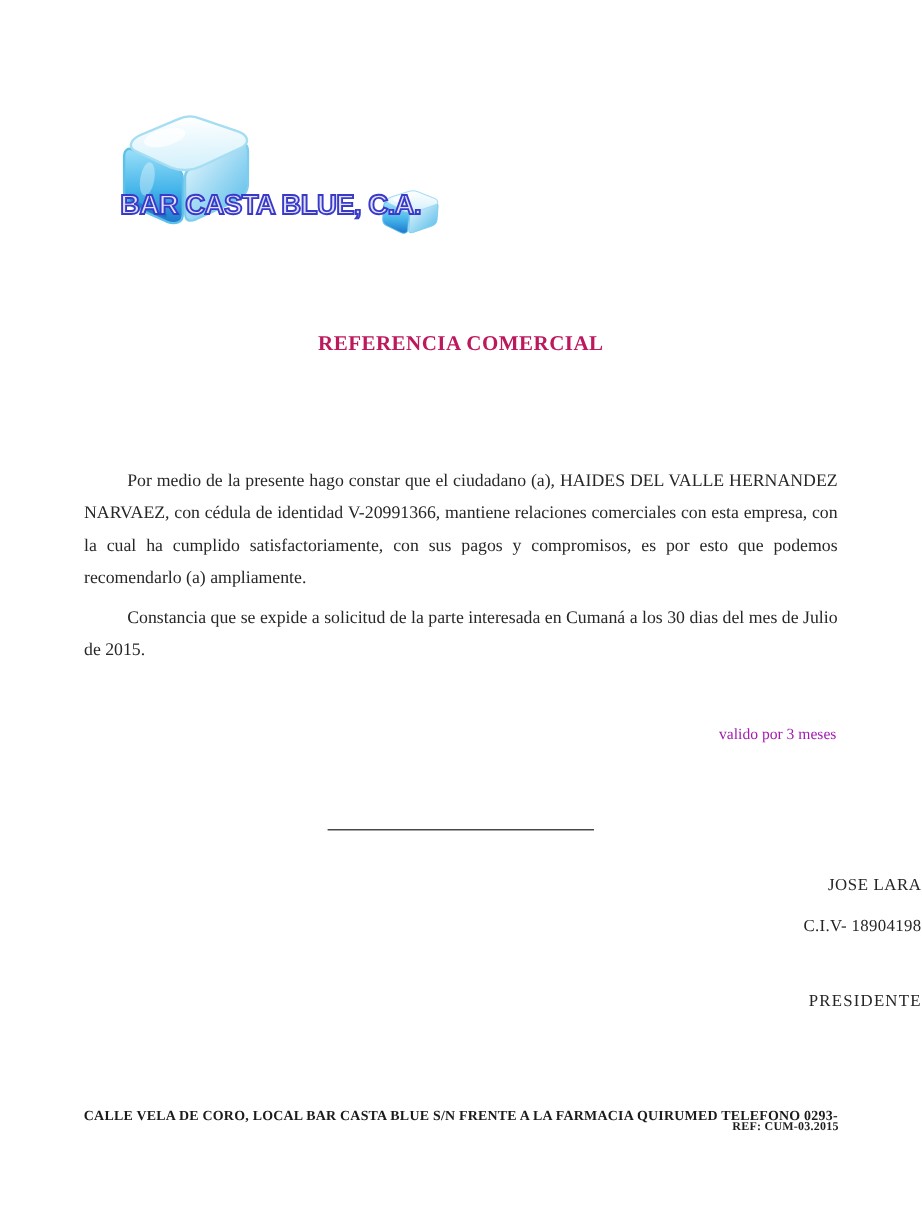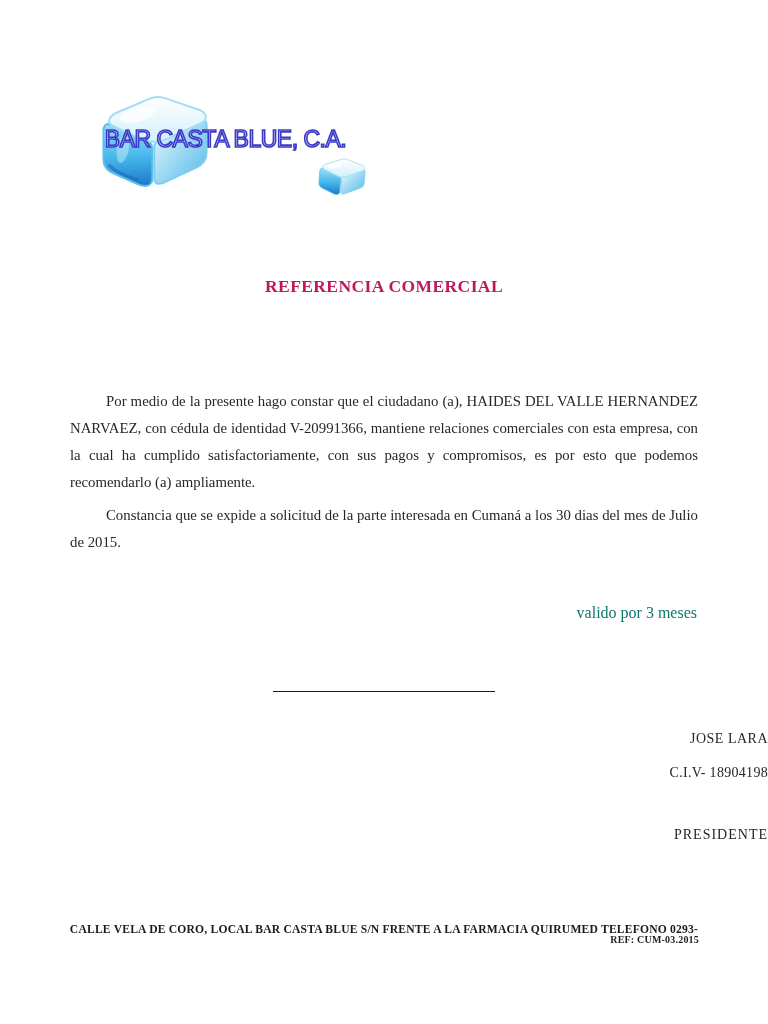--- a/index.html
+++ b/index.html
@@ -11,44 +11,45 @@
     font-family:"Liberation Serif", serif;
     color:#222222;
   }
   
   .logo{position:absolute;left:78px;top:86px;width:295px;height:118px;}
   .cube-large{position:absolute;left:13px;top:4px;width:128px;height:104px;transform:rotate(-2deg);}
   .cube-small{position:absolute;left:236px;top:70px;width:56px;height:42px;transform:rotate(2deg);}
   .logo-line{
     position:absolute;left:0;right:0;text-align:center;
     font-family:"Liberation Sans", sans-serif;
-    font-weight:normal;
+    font-weight:bold;
     color:#e0e0fb;
     -webkit-text-stroke:1.6px #3a3ac9;
     letter-spacing:-0.5px;
     white-space:nowrap;
+    margin-top:31px;
   }
   .logo-line1{top:40px;font-size:23px;}
   .logo-line2{top:67px;font-size:24px;}
   
   .title{
     position:absolute;top:276px;left:0;width:768px;
     text-align:center;font-weight:bold;font-size:17.5px;
     letter-spacing:0.4px;color:#be185d;
   }
   .para{
     position:absolute;left:70px;width:628px;
     font-size:14.8px;line-height:27px;
     text-align:justify;text-indent:36px;color:#272727;
   }
   .para1{top:368px;margin-top:20px;}
   .para2{top:502px;}
   .validity{
     position:absolute;top:604px;right:71px;
-    font-size:16px;color:#0f766e;
+    font-size:13px;color:#a21caf;
   }
   .sig-line{
     position:absolute;top:691px;left:273px;width:222px;height:0;
     border-top:1.5px solid #1c1c1c;
   }
   .sig-text{
     position:absolute;left:0;width:768px;text-align:right;
     font-size:14px;letter-spacing:0.5px;color:#262626;
   }
   .sig-name{top:731px;}

